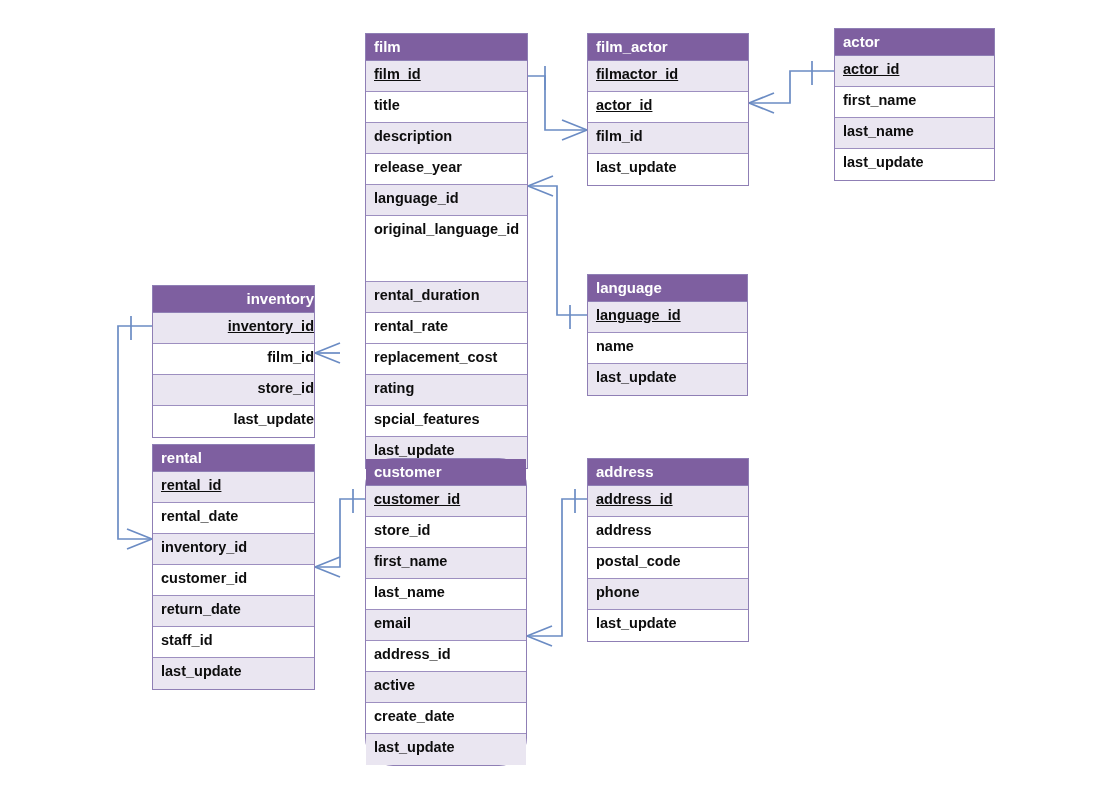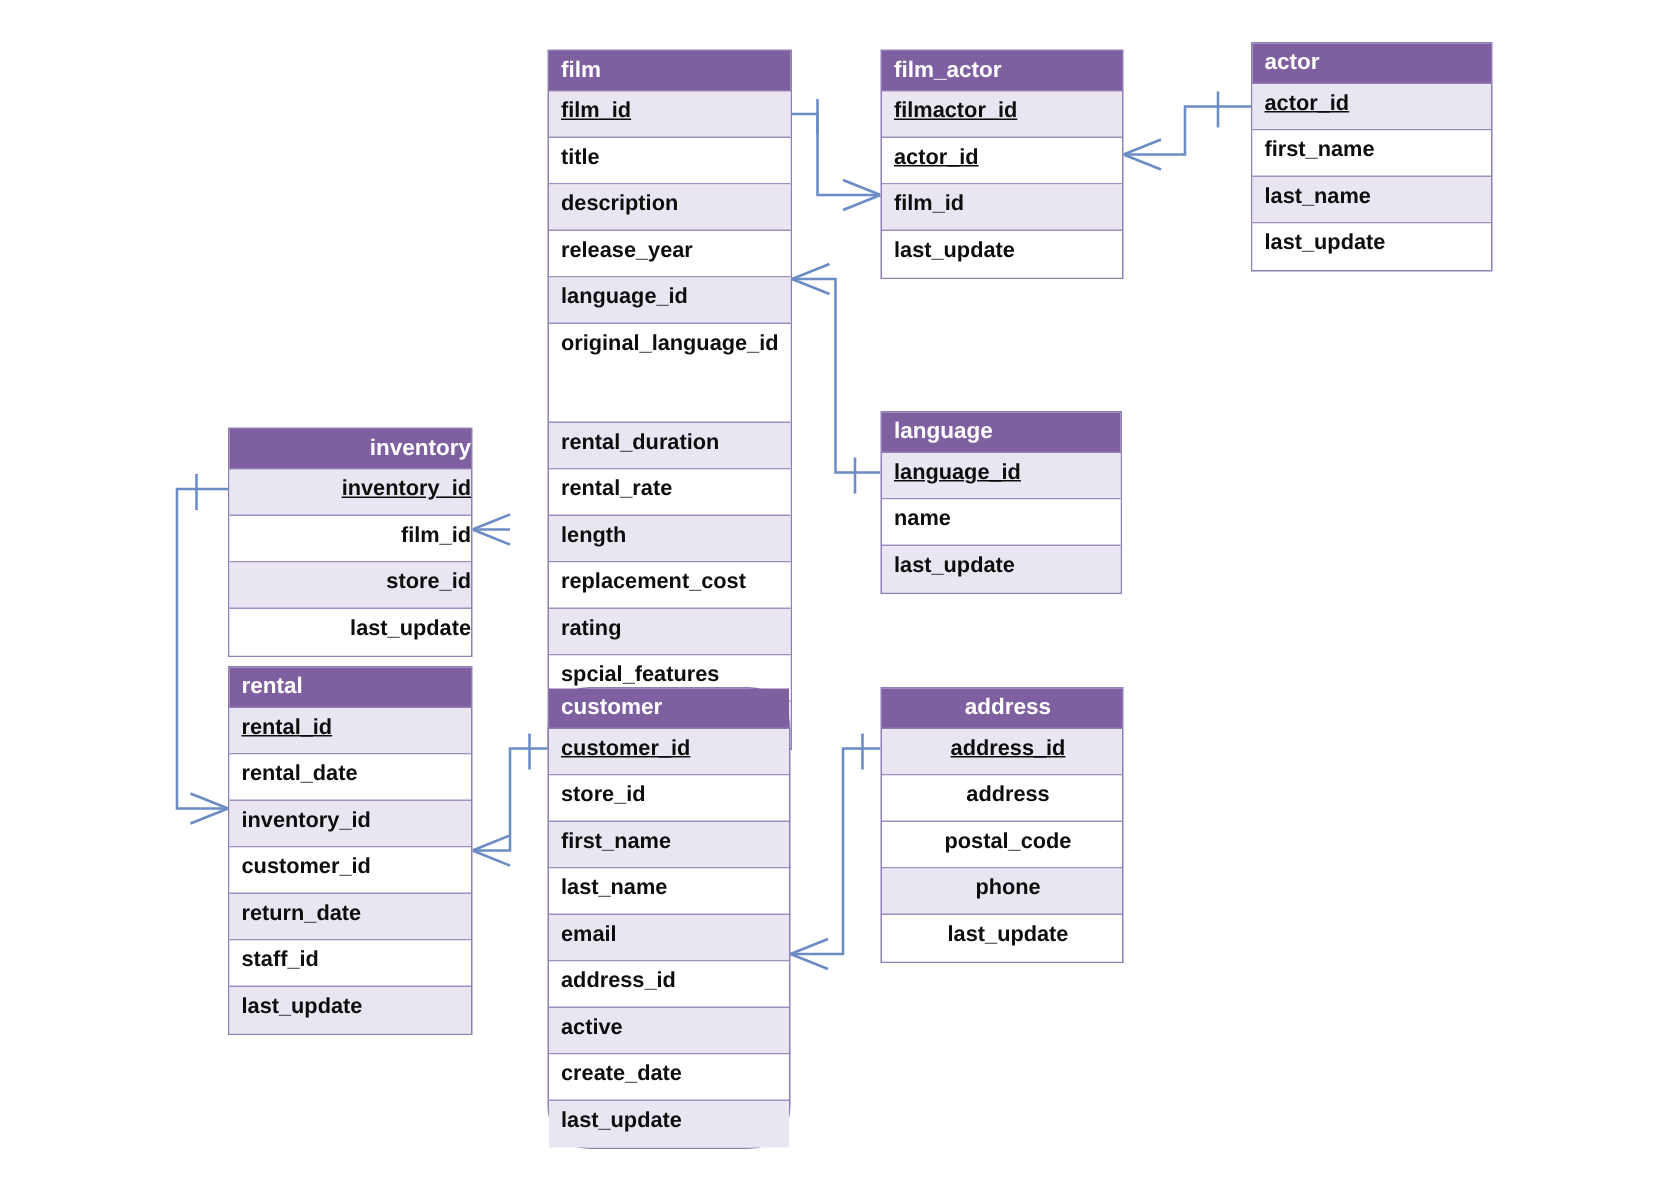--- a/index.html
+++ b/index.html
@@ -144,21 +144,20 @@
       <div class="entity" style="left: 365px; top: 33px; width: 163px;">
         <div class="entity-header">film</div>
         <div class="attr shaded pk"><span class="attr-label">film_id</span></div>
         <div class="attr plain"><span class="attr-label">title</span></div>
         <div class="attr shaded"><span class="attr-label">description</span></div>
         <div class="attr plain"><span class="attr-label">release_year</span></div>
         <div class="attr shaded"><span class="attr-label">language_id</span></div>
         <div class="attr plain tall"><span class="attr-label">original_language_id</span></div>
         <div class="attr shaded"><span class="attr-label">rental_duration</span></div>
         <div class="attr plain"><span class="attr-label">rental_rate</span></div>
-        <div class="attr shaded"><span class="attr-label">length</span></div>
         <div class="attr plain"><span class="attr-label">replacement_cost</span></div>
         <div class="attr shaded"><span class="attr-label">rating</span></div>
         <div class="attr plain"><span class="attr-label">spcial_features</span></div>
         <div class="attr shaded"><span class="attr-label">last_update</span></div>
       </div>
       <div class="entity" style="left: 587px; top: 33px; width: 162px;">
         <div class="entity-header">film_actor</div>
         <div class="attr shaded pk"><span class="attr-label">filmactor_id</span></div>
         <div class="attr plain pk"><span class="attr-label">actor_id</span></div>
         <div class="attr shaded"><span class="attr-label">film_id</span></div>
@@ -199,21 +198,21 @@
         <div class="attr shaded pk"><span class="attr-label">customer_id</span></div>
         <div class="attr plain"><span class="attr-label">store_id</span></div>
         <div class="attr shaded"><span class="attr-label">first_name</span></div>
         <div class="attr plain"><span class="attr-label">last_name</span></div>
         <div class="attr shaded"><span class="attr-label">email</span></div>
         <div class="attr plain"><span class="attr-label">address_id</span></div>
         <div class="attr shaded"><span class="attr-label">active</span></div>
         <div class="attr plain"><span class="attr-label">create_date</span></div>
         <div class="attr shaded"><span class="attr-label">last_update</span></div>
       </div>
-      <div class="entity" style="left: 587px; top: 458px; width: 162px; text-align: center;">
+      <div class="entity" style="left: 587px; top: 458px; width: 162px;">
         <div class="entity-header">address</div>
         <div class="attr shaded pk"><span class="attr-label">address_id</span></div>
         <div class="attr plain"><span class="attr-label">address</span></div>
         <div class="attr plain"><span class="attr-label">postal_code</span></div>
         <div class="attr shaded"><span class="attr-label">phone</span></div>
         <div class="attr plain"><span class="attr-label">last_update</span></div>
       </div>
     </div>
 
 </div>

